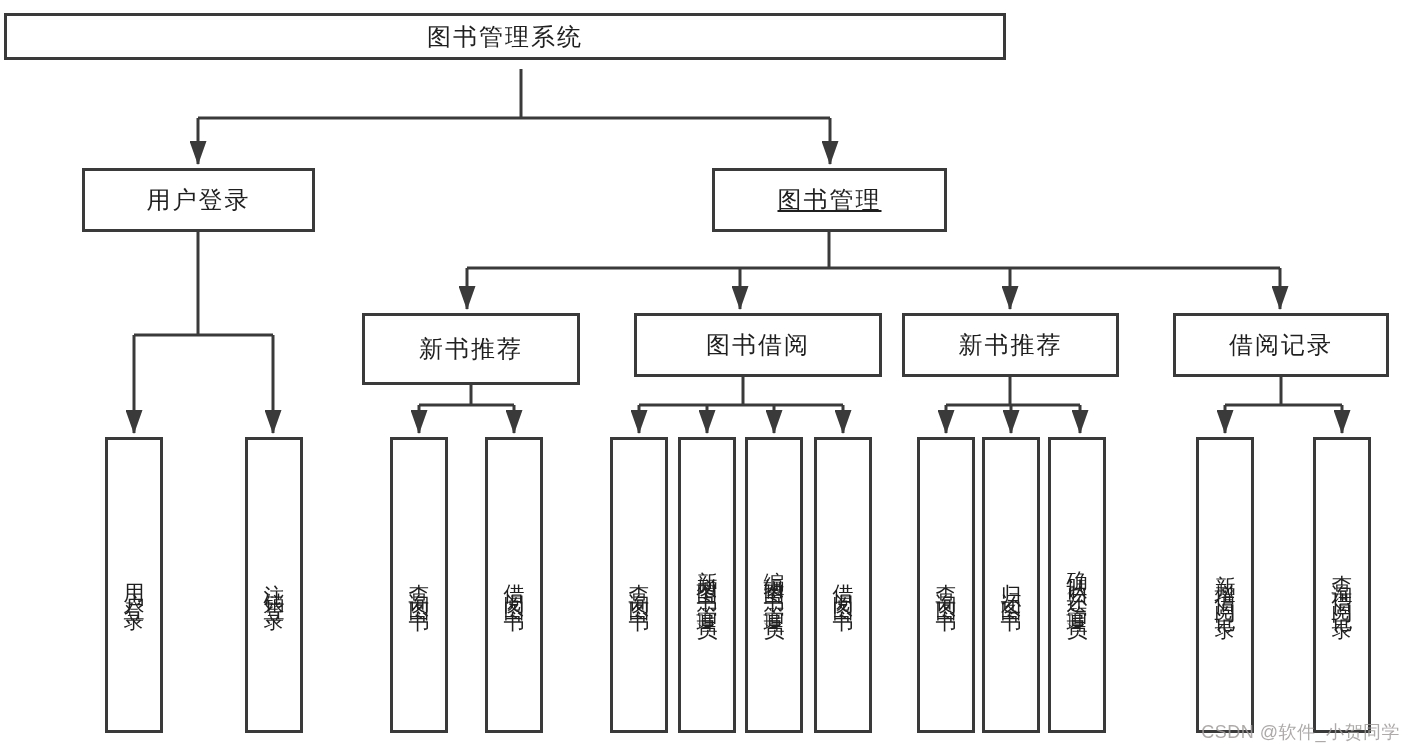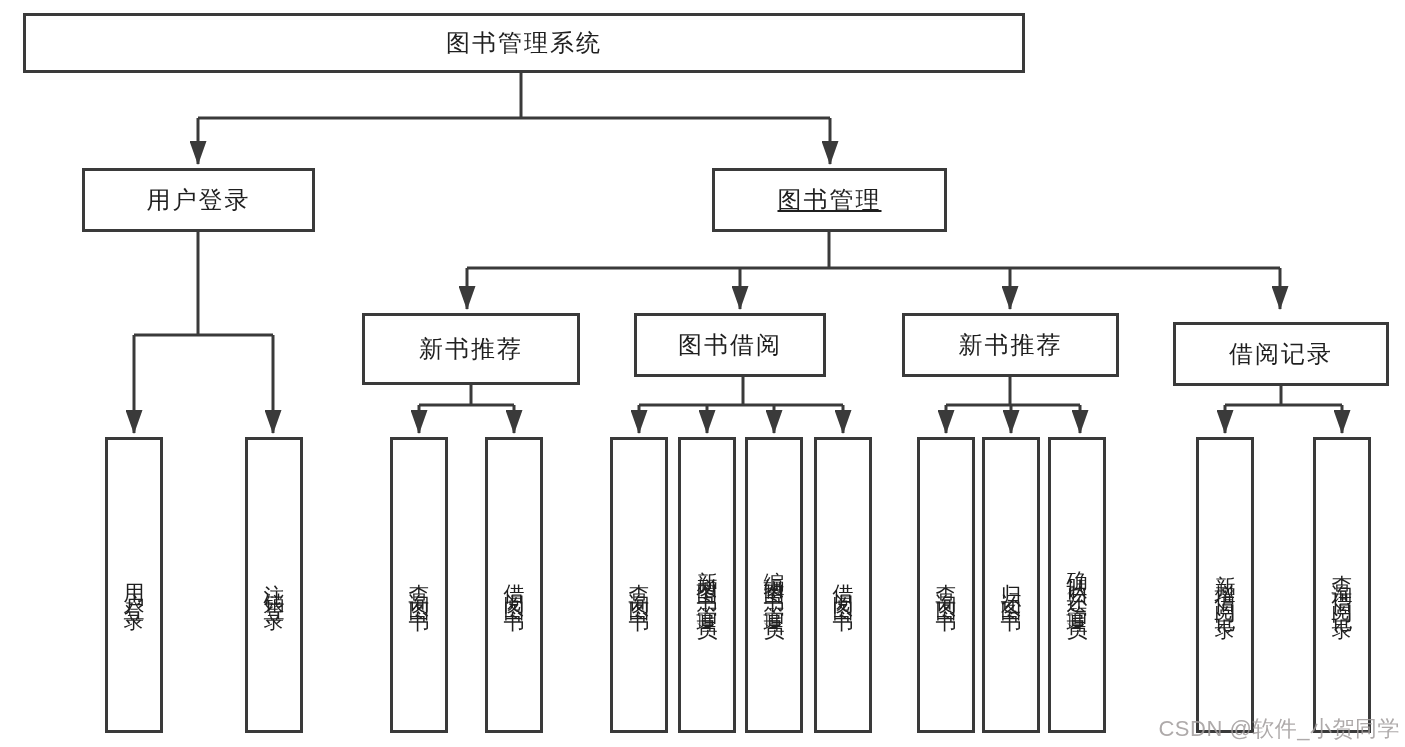--- a/index.html
+++ b/index.html
@@ -22,39 +22,39 @@
   .h-label { font-size:24px; letter-spacing:2px; white-space:nowrap; }
   .leaf span {
     writing-mode:vertical-rl;
     text-orientation:mixed;
     font-size:21px;
     letter-spacing:9px;
     color:#1f1f1f;
   }
   .leaf span.tight { letter-spacing:7px; }
   
-  .n-root   { left:23px;  top:13px;  width:1002px; height:60px; }
+  .n-root   { left:4px;  top:13px;  width:1002px; height:47px; }
   .n-login  { left:82px;  top:168px; width:233px;  height:64px; }
   .n-mgmt   { left:712px; top:168px; width:235px;  height:64px;text-decoration:underline; }
   .n-l3a    { left:362px; top:313px; width:218px;  height:72px; }
-  .n-l3b    { left:634px; top:313px; width:192px;  height:64px; }
+  .n-l3b    { left:634px; top:313px; width:248px;  height:64px; }
   .n-l3c    { left:902px; top:313px; width:217px;  height:64px; }
-  .n-l3d    { left:1173px;top:322px; width:216px;  height:64px; }
+  .n-l3d    { left:1173px;top:313px; width:216px;  height:64px; }
   .leaf     { top:437px; width:58px; height:296px; position:absolute; }
   .x1  { left:105px; }  .x2  { left:245px; }
   .x3  { left:390px; }  .x4  { left:485px; }
   .x5  { left:610px; }  .x6  { left:678px; }
   .x7  { left:745px; }  .x8  { left:814px; }
   .x9  { left:917px; }  .x10 { left:982px; }
   .x11 { left:1048px; }
   .x12 { left:1196px; } .x13 { left:1313px; }
   .watermark {
     position:absolute;
     right:5px; bottom:3px;
-    font-size:22px;
+    font-size:18px;
     color:rgba(160,155,155,0.85);
     letter-spacing:0.5px;
     white-space:nowrap;
   }
 </style>
 </head>
 <body>
 
 <div id="canvas">
 

